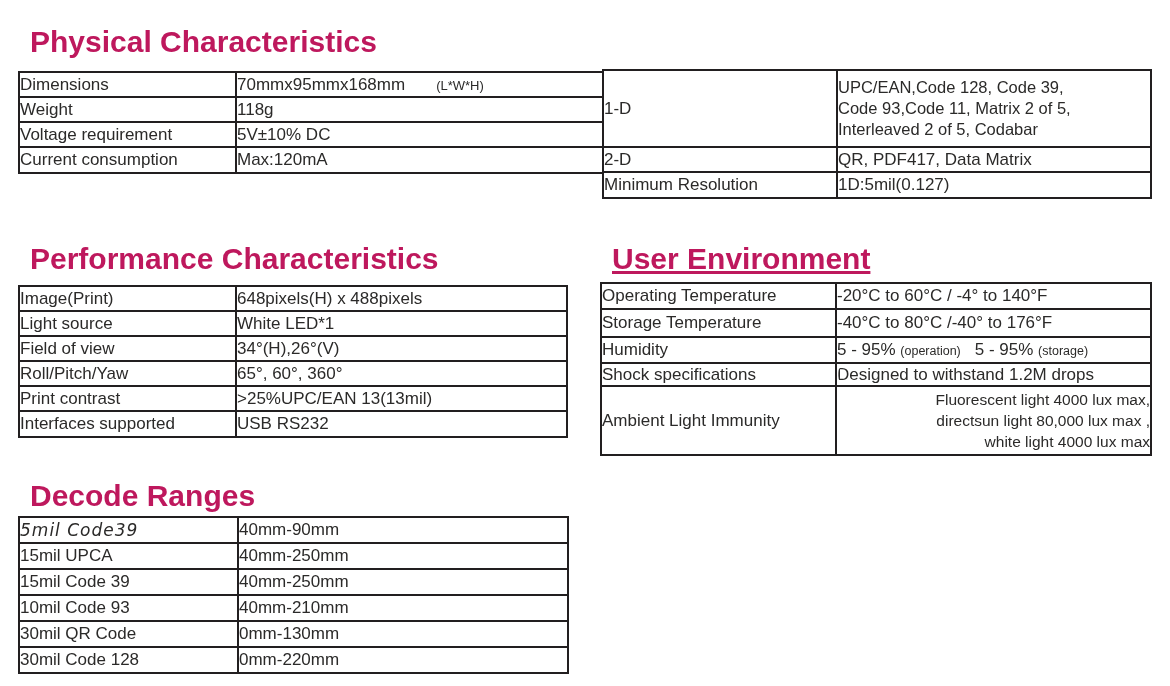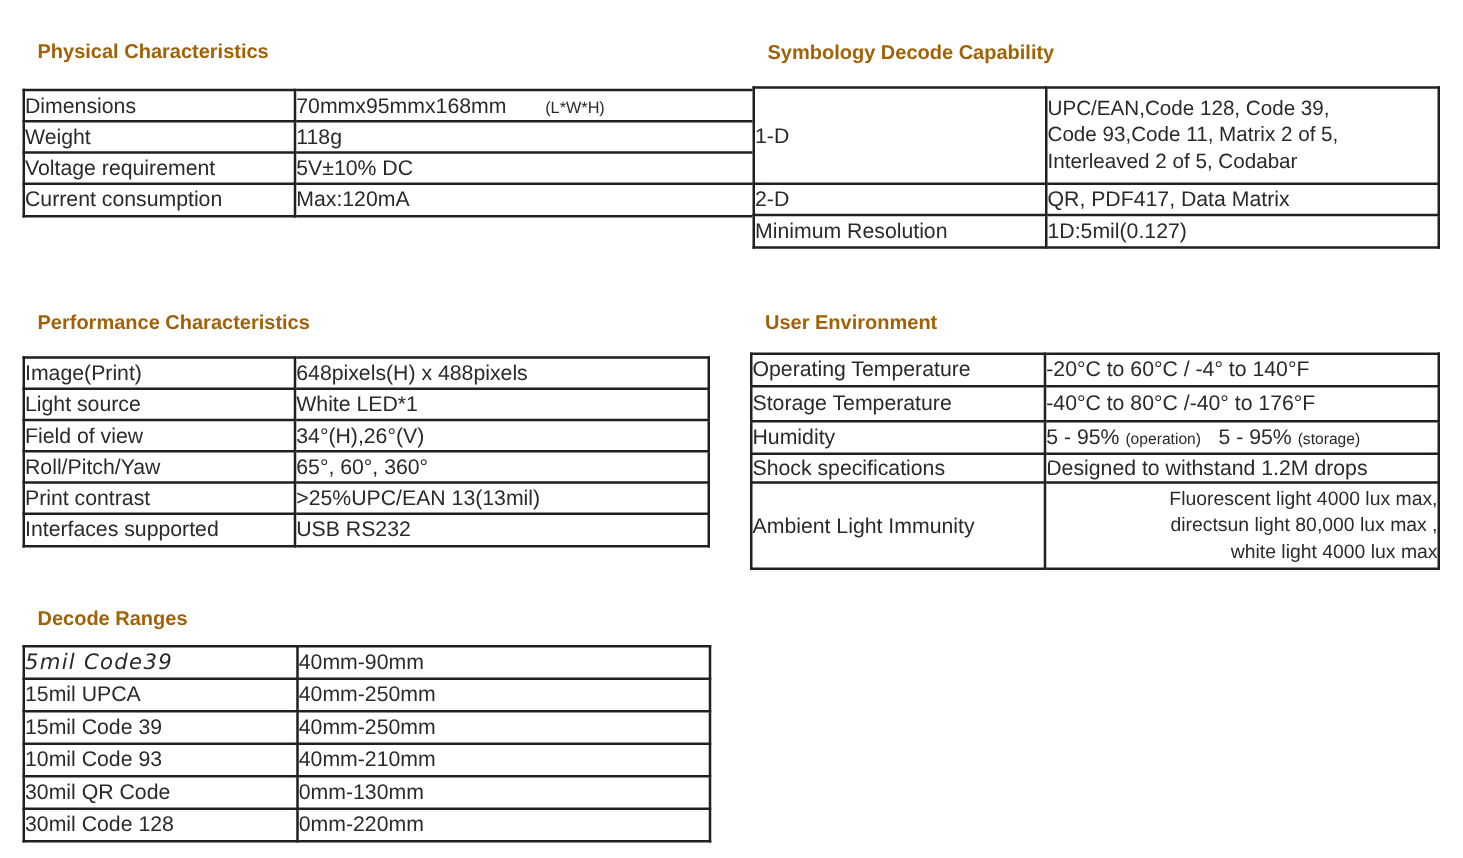--- a/index.html
+++ b/index.html
@@ -7,24 +7,24 @@
     position: relative;
     width: 1170px;
     height: 686px;
     background: #ffffff;
     font-family: "Liberation Sans", sans-serif;
     color: #262324;
     overflow: hidden;
   }
   .sec-title {
     position: absolute;
-    font-size: 16px;
+    font-size: 30px;
     font-weight: bold;
     line-height: 26px;
-    color: #a16207;
+    color: #be185d;
     white-space: nowrap;
   }
   table.spec {
     position: absolute;
     border-collapse: collapse;
     table-layout: fixed;
     background: #ffffff;
   }
   table.spec td {
     border: 2px solid #221f20;
@@ -80,21 +80,20 @@
       <td class="lbl">Voltage requirement</td>
       <td class="lval">5V±10% DC</td>
     </tr>
     <tr class="h26">
       <td class="lbl">Current consumption</td>
       <td class="lval">Max:120mA</td>
     </tr>
   </tbody>
     </table>
 
-  <div class="sec-title" style="left:614px; top:30px;">Symbology Decode Capability</div>
 
   <table class="spec" style="left:602px; top:69px; width:550px;">
     <colgroup>
         <col style="width:234px">
         <col>
       </colgroup>
     <tbody>
         <tr class="h77">
       <td class="lbl">1-D</td>
       <td class="rval">
@@ -142,21 +141,21 @@
       <td class="lbl">Print contrast</td>
       <td class="lval">&gt;25%UPC/EAN 13(13mil)</td>
     </tr>
     <tr class="h26">
       <td class="lbl">Interfaces supported</td>
       <td class="lval">USB RS232</td>
     </tr>
   </tbody>
     </table>
 
-  <div class="sec-title" style="left:612px; top:246px;">User Environment</div>
+  <div class="sec-title" style="left:612px; top:246px;text-decoration:underline;">User Environment</div>
 
   <table class="spec" style="left:600px; top:282px; width:552px;">
     <colgroup>
         <col style="width:235px">
         <col>
       </colgroup>
     <tbody>
         <tr class="h26">
       <td class="lbl">Operating Temperature</td>
       <td class="rval">-20°C to 60°C / -4° to 140°F</td>

